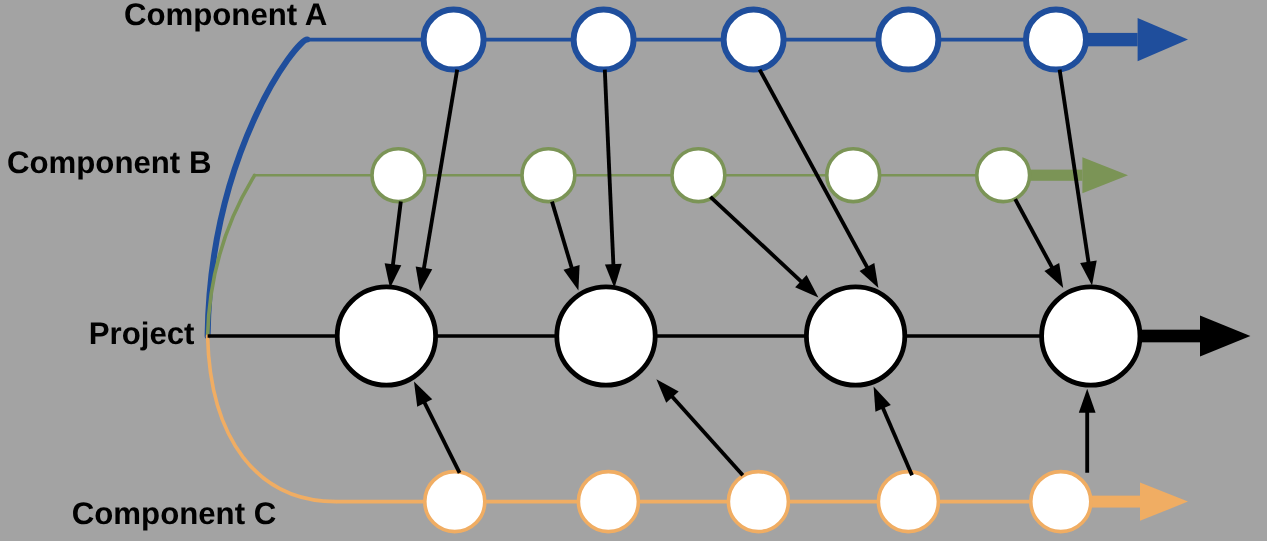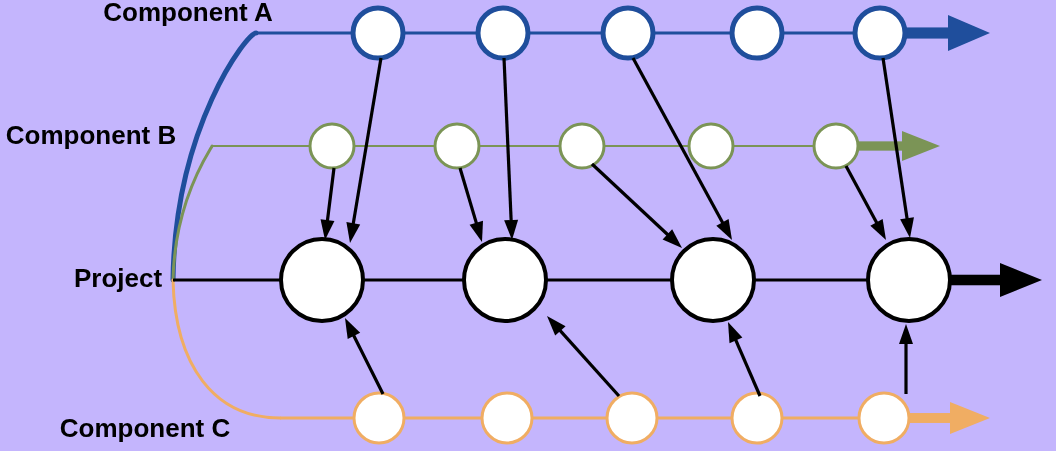--- a/index.html
+++ b/index.html
@@ -10,21 +10,21 @@
   body {
     width: 1056px;
     height: 451px;
     font-family: "Liberation Sans", sans-serif;
     overflow: hidden;
   }
   #diagram-root {
     position: relative;
     width: 1056px;
     height: 451px;
-    background: #c4b5fd;
+    background: #a3a3a3;
   }
   svg#branch-diagram {
     display: block;
     width: 1056px;
     height: 451px;
   }
   .lane-label {
     font-family: "Liberation Sans", sans-serif;
     font-size: 26px;
     font-weight: 700;

